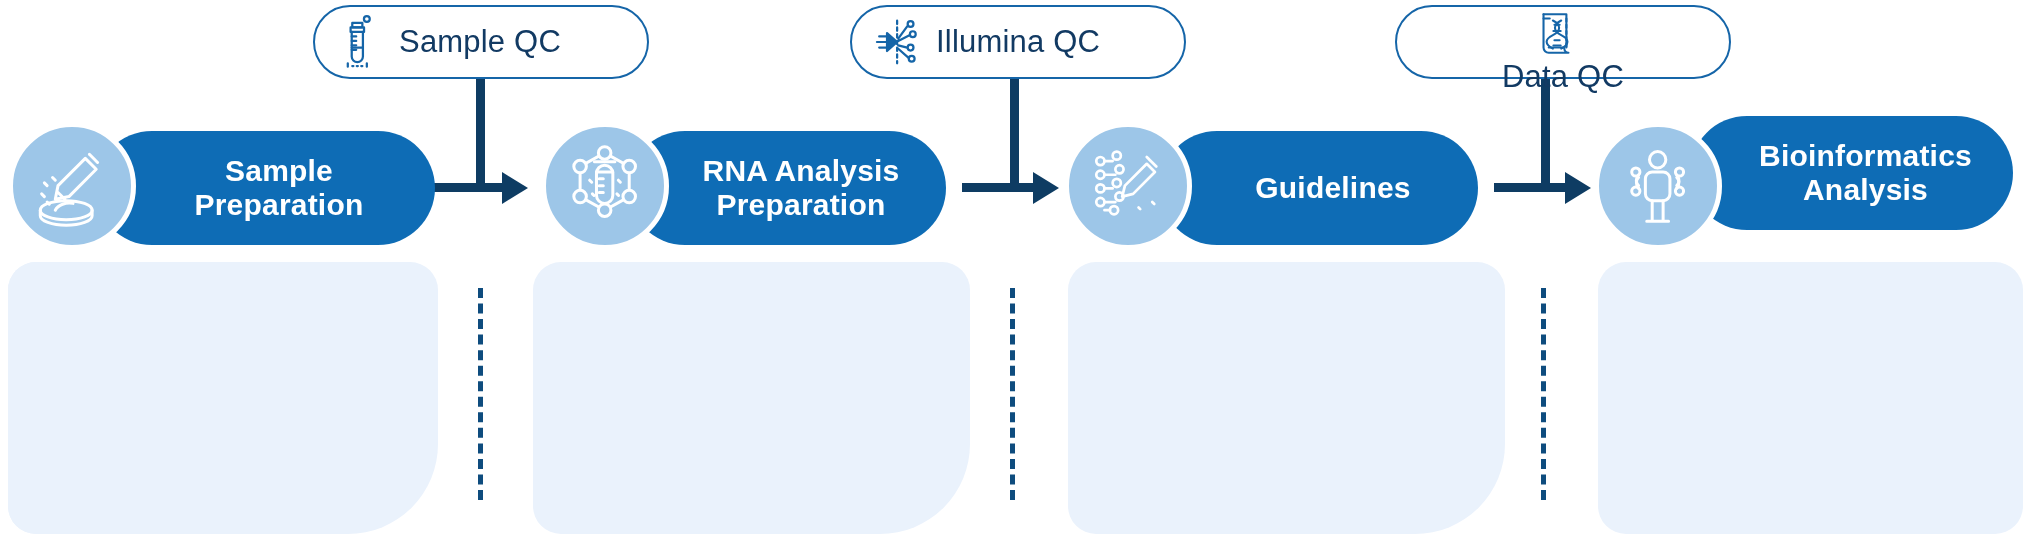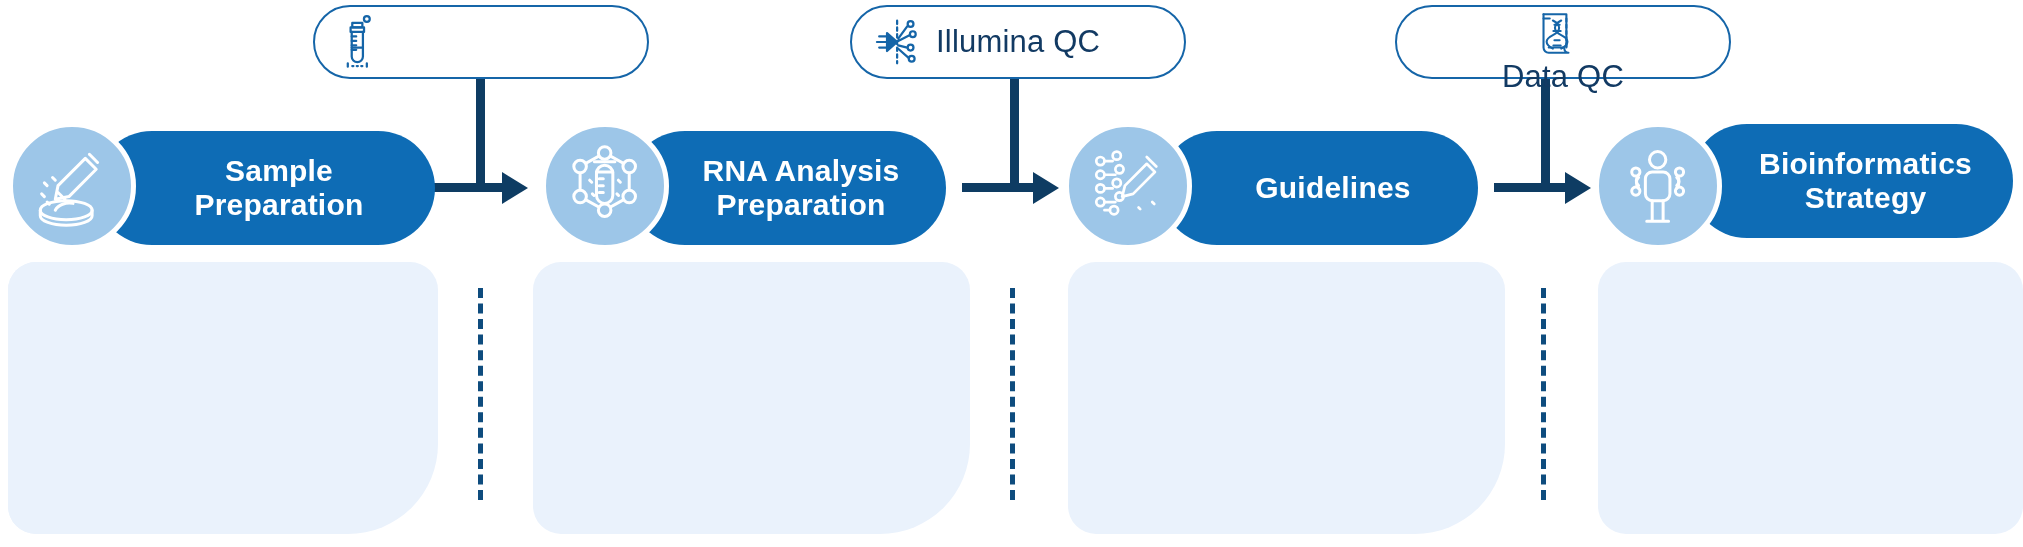--- a/index.html
+++ b/index.html
@@ -183,24 +183,24 @@
     <circle cx="24" cy="30" r="3"></circle>
       <circle cx="26" cy="40" r="3"></circle>
     <circle cx="22" cy="50" r="3"></circle>
     <path d="M15 14h6M15 24h8M15 34h6M15 44h8M15 50h4"></path>
     <path d="M46 16l6 6-16 16-8 2 2-8z"></path>
     <path d="M48 13l5 5"></path>
     <path d="M46 11l1.5 1.5M50 44l1.5 1.5M40 48l1.2 1.2"></path>
   </svg>
 </div>
 
-<div class="bar" style="left:1690px;top:124px;width:323px;height:114px;align-items:center;">
+<div class="bar" style="left:1690px;top:116px;width:323px;height:114px;align-items:center;">
   <div class="bar-title">
     <div>Bioinformatics</div>
-    <div>Strategy</div>
+    <div>Analysis</div>
   </div>
 </div>
 <div class="circ" style="left:1594px;top:122px;width:128px;height:128px;">
   <svg viewBox="0 0 64 64" fill="none" stroke="#ffffff" stroke-width="2.2" stroke-linecap="round" stroke-linejoin="round">
     <circle cx="32" cy="13" r="6"></circle>
     <rect x="23" y="22" width="18" height="21" rx="5"></rect>
     <path d="M28 43v15M36 43v15M24 58h16"></path>
     <path d="M18 24c-2 3-2 6 0 8"></path>
     <circle cx="16" cy="22" r="3"></circle>
       <circle cx="16" cy="36" r="3"></circle>
@@ -215,20 +215,21 @@
 <div class="qc-pill" style="left:313px;top:5px;width:336px;">
   <svg class="qc-icon" viewBox="0 0 40 50" fill="none" stroke="#1565A8" stroke-width="2" stroke-linecap="round" stroke-linejoin="round">
     <circle cx="27" cy="4.5" r="2.6"></circle>
     <path d="M14 8h9v4h-9z"></path>
     <rect x="12.5" y="12" width="12" height="4"></rect>
     <path d="M13.5 16v22a5 5 0 0 0 10 0V16"></path>
     <path d="M13.5 30h10"></path>
     <path d="M13.5 20h4M13.5 24h4M13.5 28h4M13.5 32h4"></path>
     <path d="M10 44v3M14 46.5h1M18 46.5h1M22 46.5h1M27 44v3"></path>
   </svg>
+  <span class="qc-label">Sample QC</span>
 </div>
 
 <div class="qc-pill" style="left:850px;top:5px;width:336px;">
   <svg class="qc-icon" viewBox="0 0 40 50" fill="none" stroke="#1565A8" stroke-width="2" stroke-linecap="round" stroke-linejoin="round">
     <path d="M3 25h9M5 20h7M5 30h7"></path>
     <path d="M12 17l9 8-9 8z" fill="#1565A8"></path>
     <path d="M21 6v38" stroke-dasharray="3 3"></path>
     <circle cx="33" cy="9" r="2.6"></circle>
       <circle cx="35" cy="18" r="2.6"></circle>
     <circle cx="33" cy="30" r="2.6"></circle>

